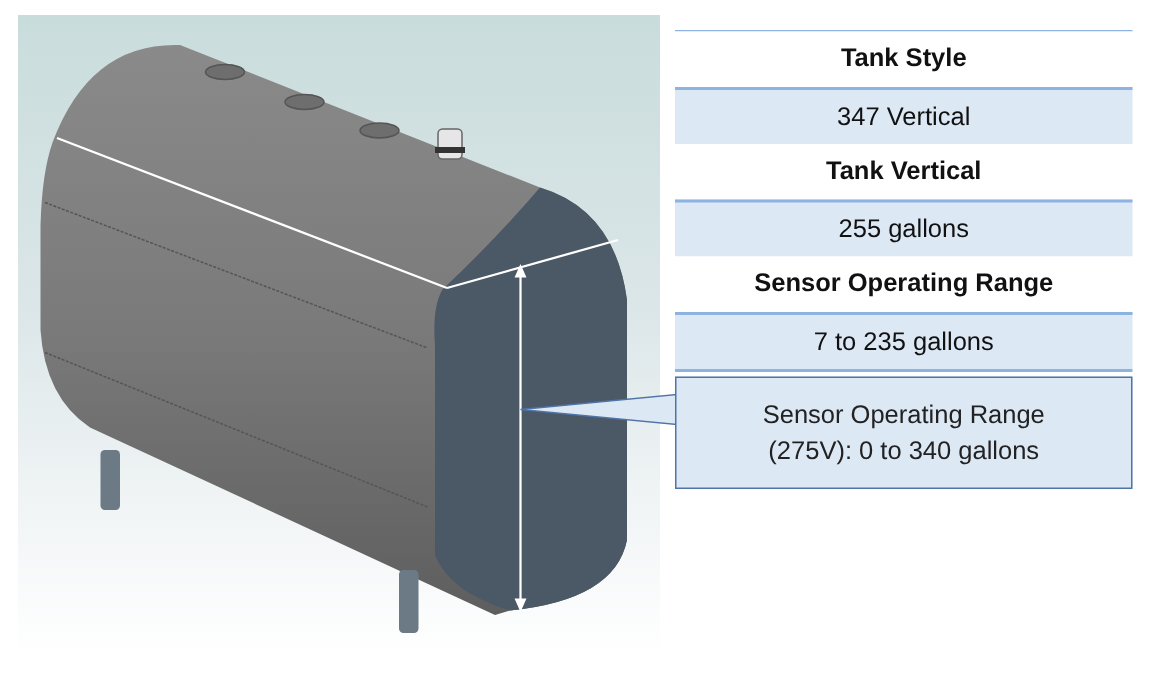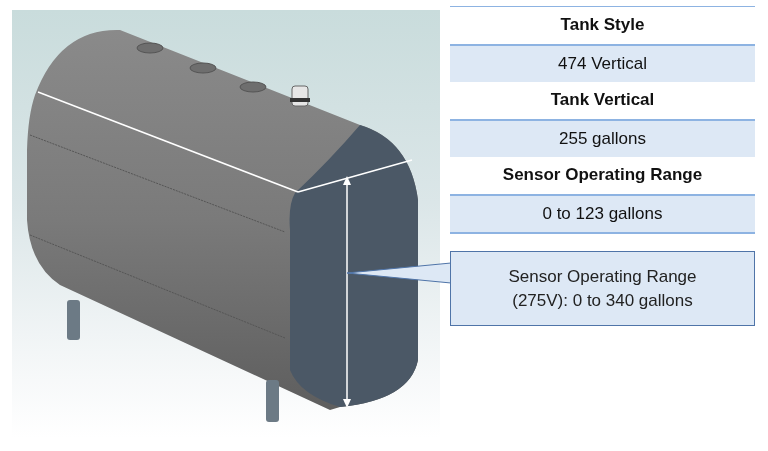--- a/index.html
+++ b/index.html
@@ -1,21 +1,21 @@
 <!DOCTYPE html>
 <html><head>
 <meta charset="utf-8">
 <style>
   html, body { margin:0; padding:0; }
   body { width:768px; height:451px; background:#ffffff; position:relative; overflow:hidden;
          font-family:"Liberation Sans", "DejaVu Sans", sans-serif; }
   .tank-panel { position:absolute; left:12px; top:10px; width:428px; height:428px;
                 background:linear-gradient(180deg,#c9dcdc 0%,#dbe6e8 45%,#f3f6f7 80%,#ffffff 100%); }
   .tank-panel svg { position:absolute; left:0; top:0; }
-  .spec-table { position:absolute; left:450px; top:6px; width:305px; border-top:1px solid #8db3e2;
+  .spec-table { position:absolute; left:450px; top:20px; width:305px; border-top:1px solid #8db3e2;
                 border-bottom:2px solid #8db3e2; }
   .spec-row { height:36.5px; display:flex; align-items:center; justify-content:center;
               font-size:17px; color:#111; }
   .spec-row.head { font-weight:bold; background:#ffffff; }
   .spec-row.val { background:#dde8f5; border-top:2px solid #8db3e2; }
   .callout { position:absolute; left:450px; top:251px; width:303px; height:73px;
              background:#dde8f5; border:1px solid #4f74a8; display:flex; flex-direction:column;
              align-items:center; justify-content:center; font-size:17px; color:#222; line-height:24px; }
   .callout-pointer { position:absolute; left:0; top:0; pointer-events:none; }
 </style>
@@ -53,25 +53,25 @@
     <rect x="266" y="380" width="13" height="42" rx="3" fill="#6c7a85"></rect>
 
     <line x1="347" y1="182" x2="347" y2="402" stroke="#ffffff" stroke-width="1.5"></line>
     <polygon points="347,176 343,185 351,185" fill="#ffffff"></polygon>
     <polygon points="347,408 343,399 351,399" fill="#ffffff"></polygon>
   </svg>
 </div>
 
 <div class="spec-table">
   <div class="spec-row head">Tank Style</div>
-  <div class="spec-row val">474 Vertical</div>
+  <div class="spec-row val">347 Vertical</div>
   <div class="spec-row head">Tank Vertical</div>
   <div class="spec-row val">255 gallons</div>
   <div class="spec-row head">Sensor Operating Range</div>
-  <div class="spec-row val">0 to 123 gallons</div>
+  <div class="spec-row val">7 to 235 gallons</div>
 </div>
 
 <svg class="callout-pointer" width="768" height="451">
   <polygon points="347,273 451,263 451,283" fill="#dde8f5" stroke="#4f74a8" stroke-width="1"></polygon>
 </svg>
 <div class="callout">
   <div>Sensor Operating Range</div>
   <div>(275V): 0 to 340 gallons</div>
 </div>
 

